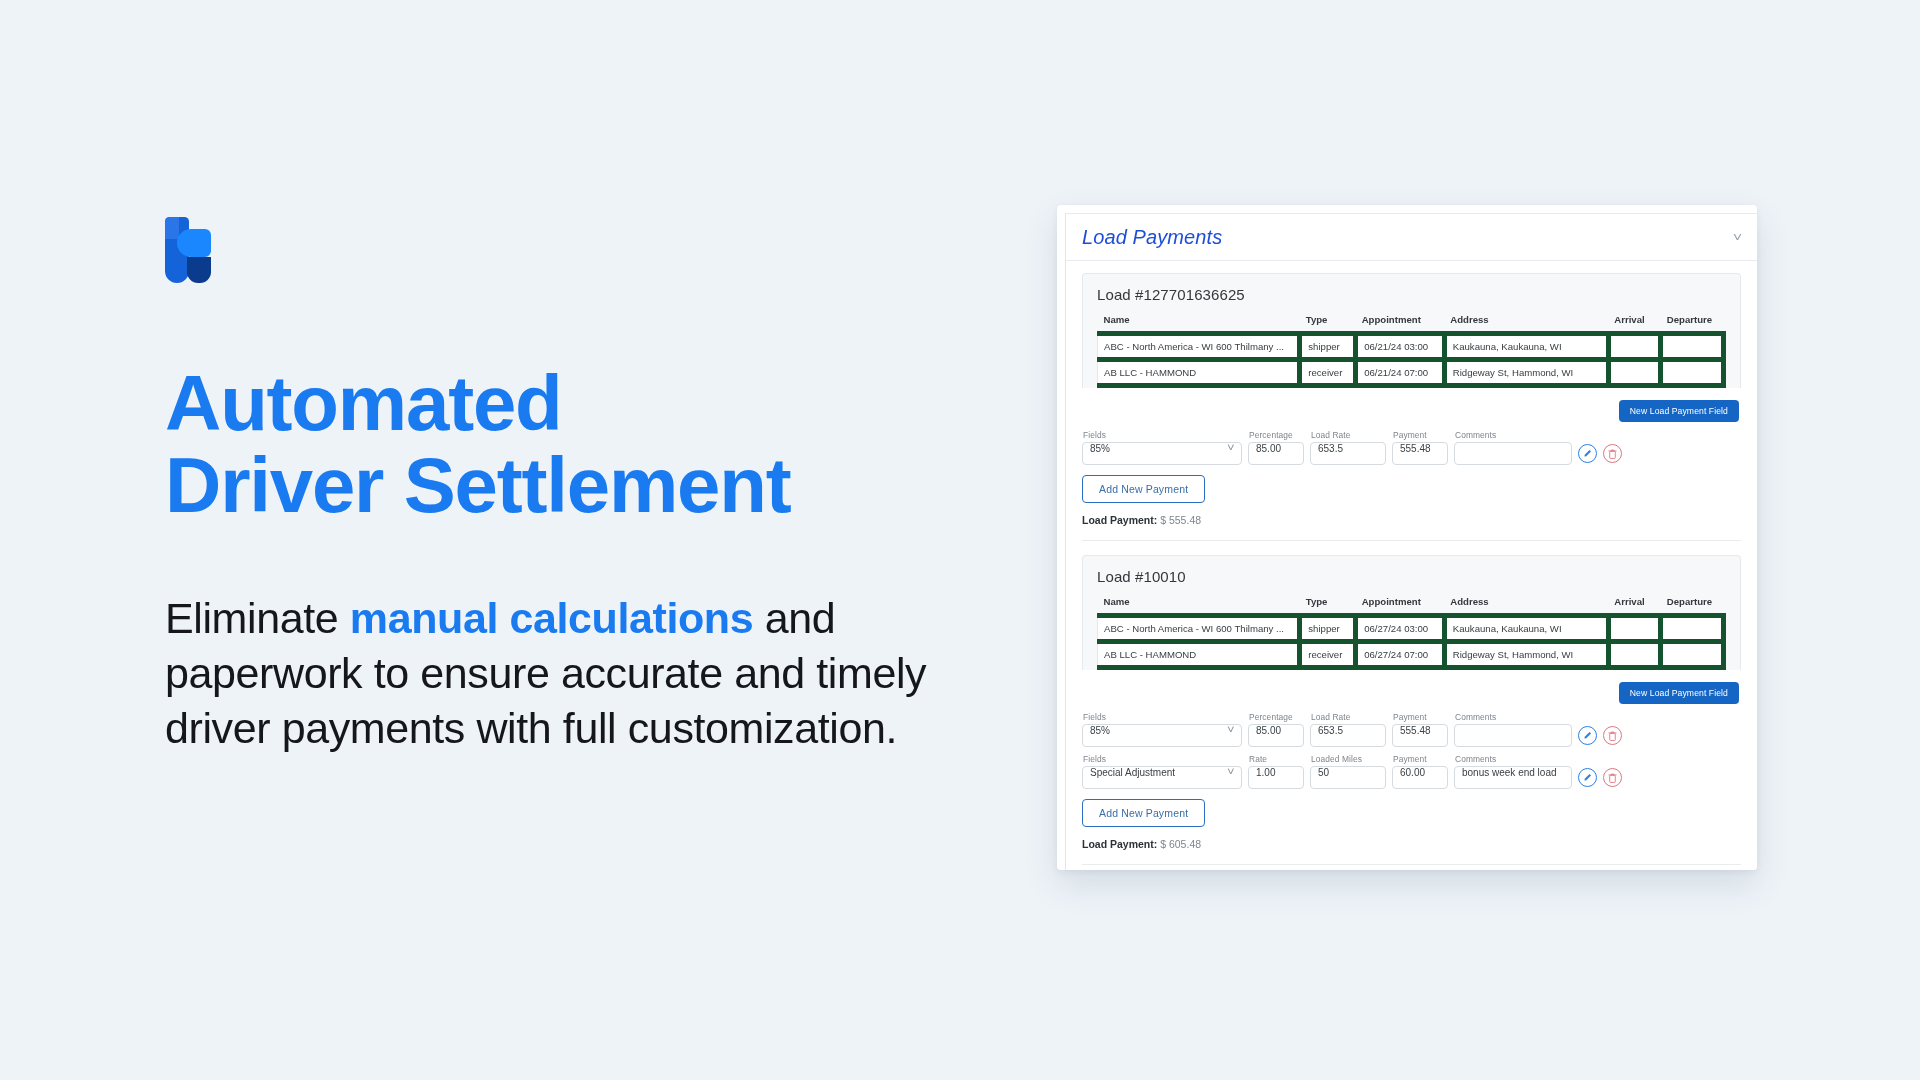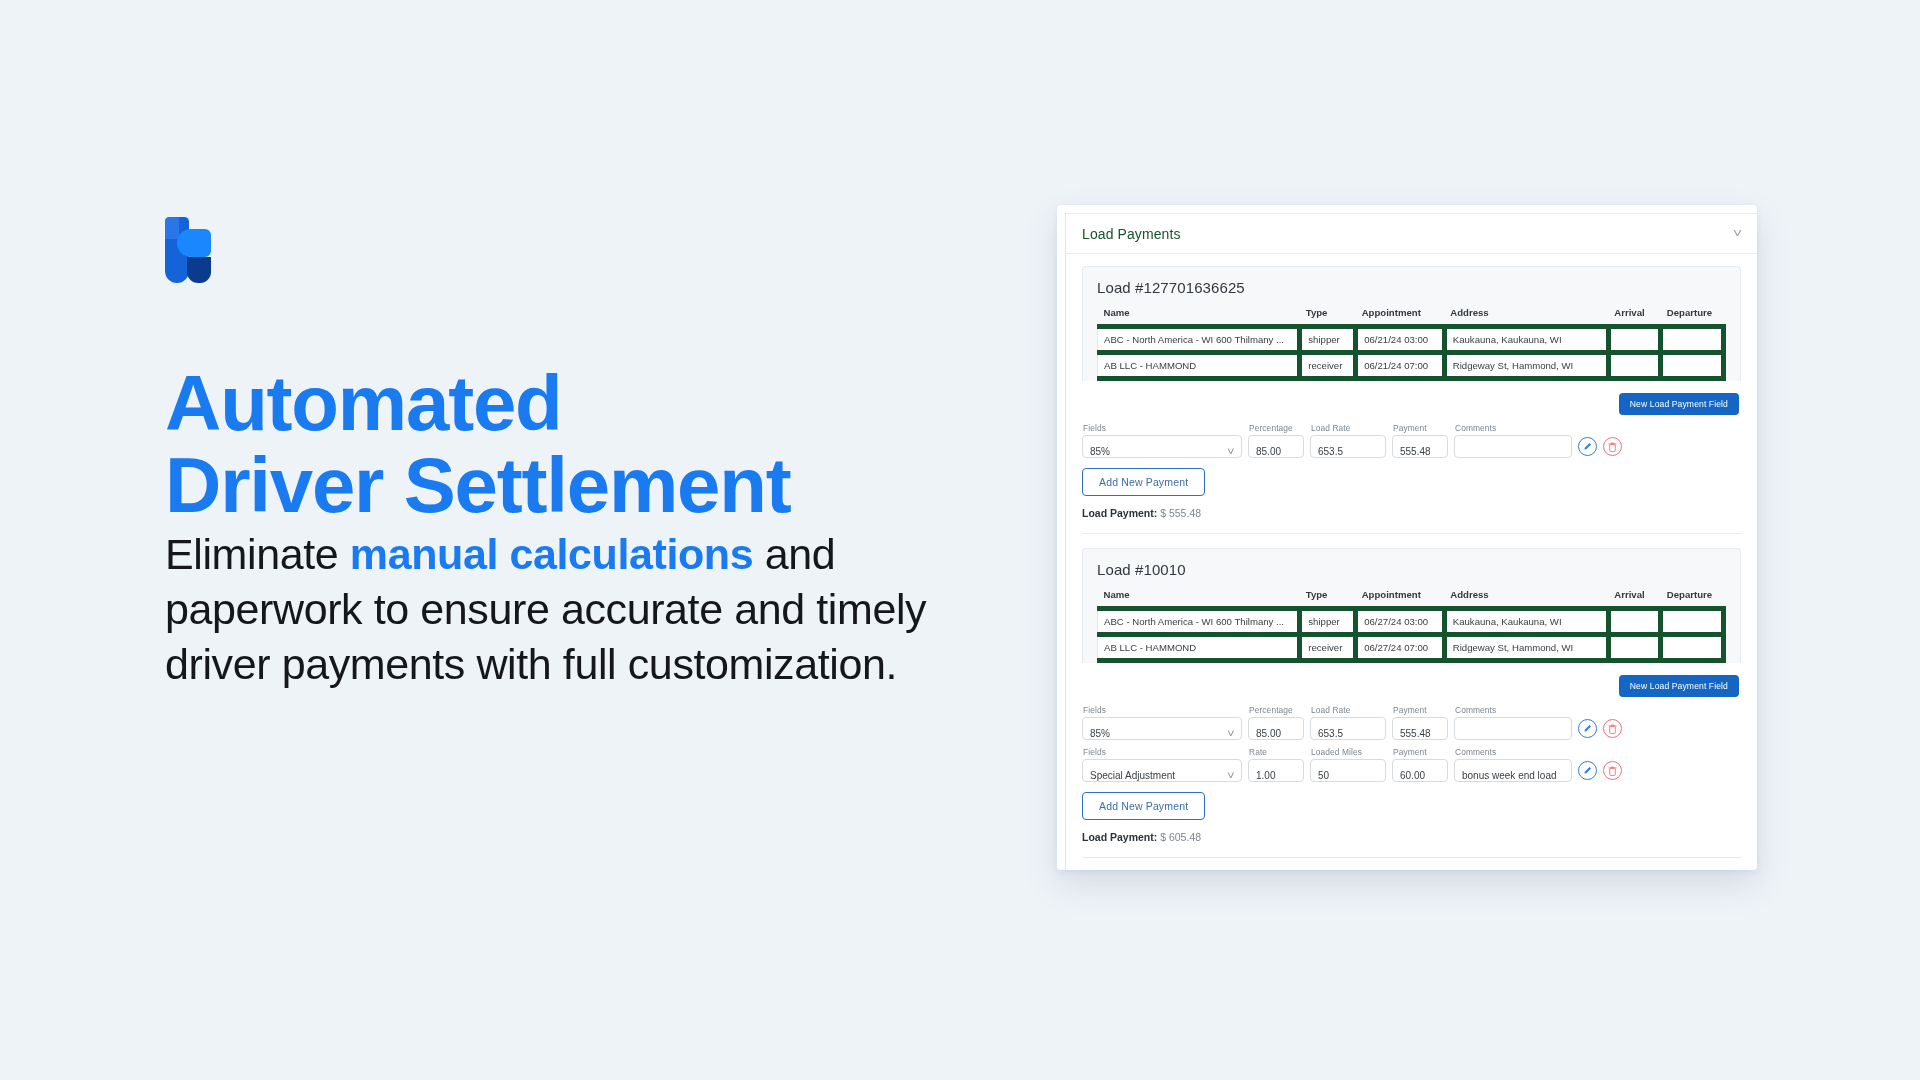--- a/index.html
+++ b/index.html
@@ -79,20 +79,21 @@
     margin-top: 78px;
     font-size: 78px;
     font-weight: bold;
     line-height: 1.05;
     letter-spacing: -1.2px;
     color: #1a7bf0;
   }
   .headline .hl-line { display: block; }
 
   .subcopy {
+    margin-top: 64px;
     font-size: 43px;
     line-height: 1.28;
     color: #15171a;
     letter-spacing: -0.4px;
     max-width: 800px;
   }
   .subcopy .accent { color: #1a7bf0; font-weight: bold; }
 
   
   .shot-frame {
@@ -119,23 +120,24 @@
   }
 
   .panel-header {
     display: flex;
     align-items: center;
     justify-content: space-between;
     padding: 12px 16px 11px 16px;
     border-bottom: 1px solid #e7eaee;
   }
   .panel-title {
-    font-size: 14px;
-    color: #14532d;
+    font-size: 20px;
+    color: #1d4ed8;
     letter-spacing: 0.1px;
+    font-style: italic;
   }
   .chevron-collapse {
     color: #9aa3ab;
     font-size: 12px;
     line-height: 1;
     transform: scaleX(1.35);
   }
 
   .panel-body {
     padding: 12px 16px 0 16px;
@@ -232,21 +234,21 @@
     padding-left: 1px;
   }
   .ctrl {
     height: 23px;
     border: 1px solid #d6dbe0;
     border-radius: 4px;
     background: #ffffff;
     font-size: 10px;
     color: #3b4146;
     display: flex;
-    align-items: flex-end;
+    align-items: flex-start;
     padding: 0 7px;
     font-family: "Liberation Sans", sans-serif;
   }
   .ctrl.sel {
     width: 160px;
     justify-content: space-between;
   }
   .ctrl.sel .sel-chev {
     color: #8d959d;
     font-size: 10px;

